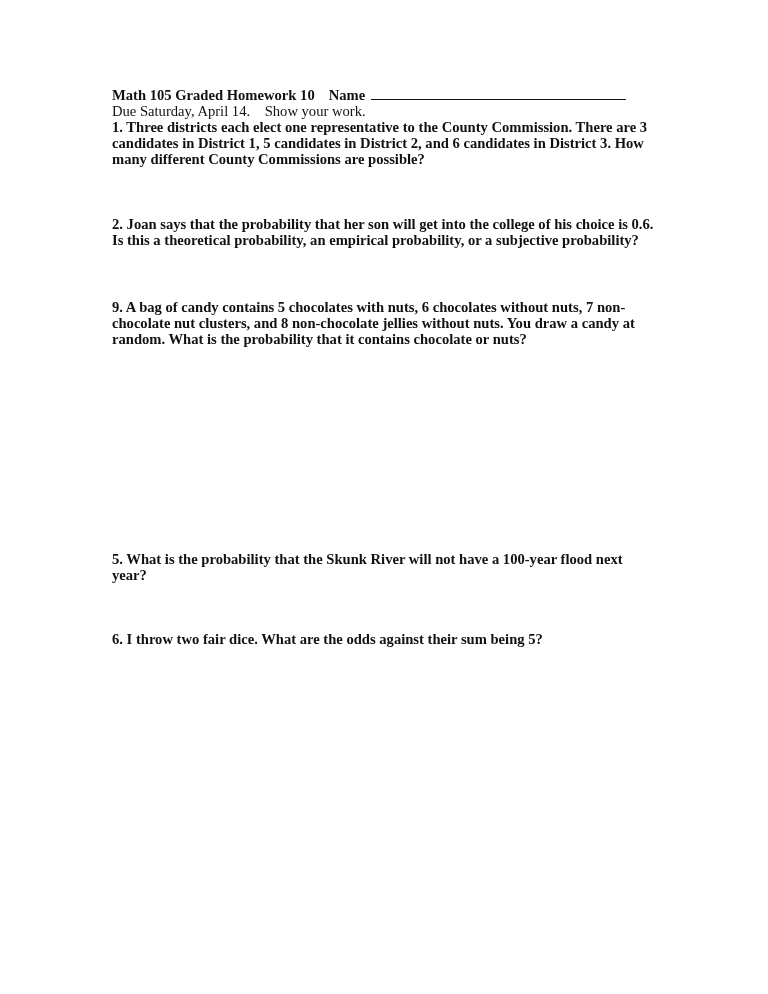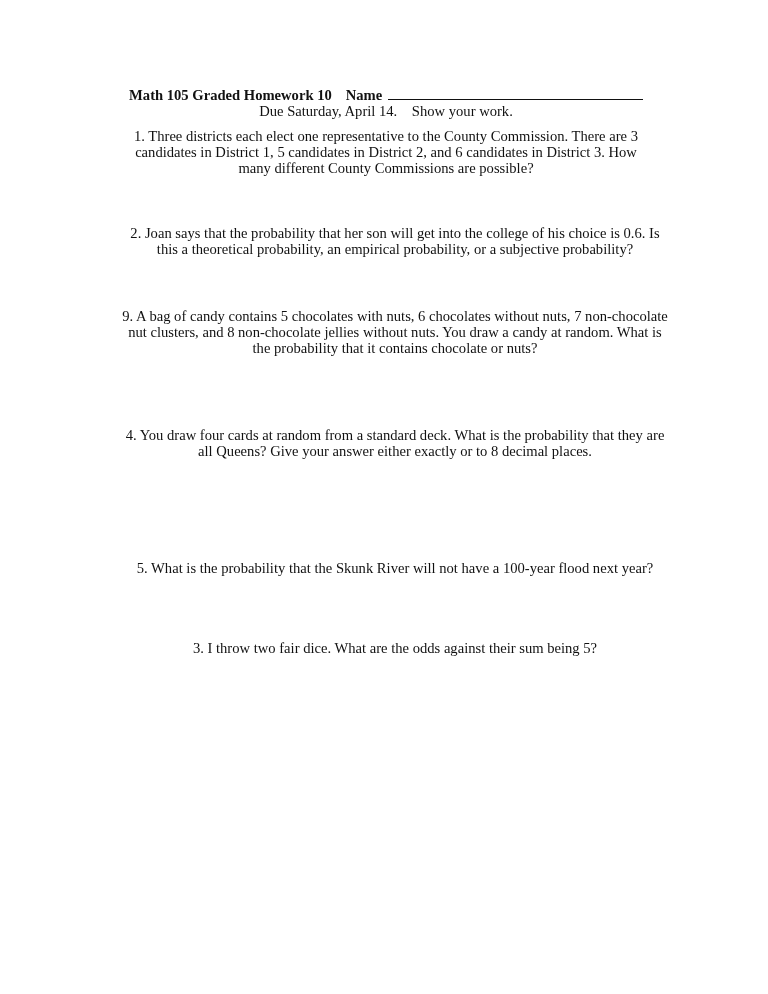--- a/index.html
+++ b/index.html
@@ -16,21 +16,20 @@
       color: #111111;
       font-size: 14.6px;
       line-height: 15.9px;
     }
     .page {
       position: absolute;
       left: 0; top: 0;
       width: 688px;
       height: 994px;
       background: #ffffff;
-      text-align: center;
     }
     .block {
       position: absolute;
       left: 112px;
       width: 548px;
       margin: 0;
     }
     .title-line {
       font-weight: bold;
       white-space: nowrap;
@@ -38,40 +37,39 @@
     .title-line .gap { display: inline-block; width: 14px; }
     .name-blank {
       display: inline-block;
       width: 255px;
       border-bottom: 1.5px solid #111;
       height: 12px;
       vertical-align: baseline;
       margin-left: 2px;
     }
     .due-line { white-space: pre; }
-    p.q { margin: 9px; }
+    p.q { margin: 0; font-weight: bold; }
   </style>
 </head>
 <body>
 
 <div class="page">
 
   <div class="block" style="top:87px;">
     <div class="title-line">
       <span>Math 105 Graded Homework 10</span><span class="gap"></span><span>Name</span>
       <span class="name-blank"></span>
     </div>
     <div class="due-line">Due Saturday, April 14.    Show your work.</div>
     <p class="q">1.  Three districts each elect one representative to the County Commission. There are 3 candidates in District 1, 5 candidates in District 2, and 6 candidates in District 3.  How many different County Commissions are possible?</p>
   </div>
 
   <p class="q block" style="top:217px;">2. Joan says that the probability that her son will get into the college of his choice is 0.6.  Is this a theoretical probability, an empirical probability, or a subjective probability?</p>
 
   <p class="q block" style="top:300px;">9.  A bag of candy contains 5 chocolates with nuts, 6 chocolates without nuts, 7 non-chocolate nut clusters, and 8 non-chocolate jellies without nuts.  You draw a candy at random.  What is the probability that it contains chocolate or nuts?</p>
 
-  <p class="q block" style="top:419px;">4.  You draw four cards at random from a standard deck.  What is the probability that they are all Queens?   Give your answer either exactly or to 8 decimal places.</p>
 
   <p class="q block" style="top:552px;">5.  What is the probability that the Skunk River will not have a 100-year flood next year?</p>
 
-  <p class="q block" style="top:632px;">3.  I throw two fair dice.  What are the odds against their sum being 5?</p>
+  <p class="q block" style="top:632px;">6.  I throw two fair dice.  What are the odds against their sum being 5?</p>
 
 
 </div>
 
 </body></html>

